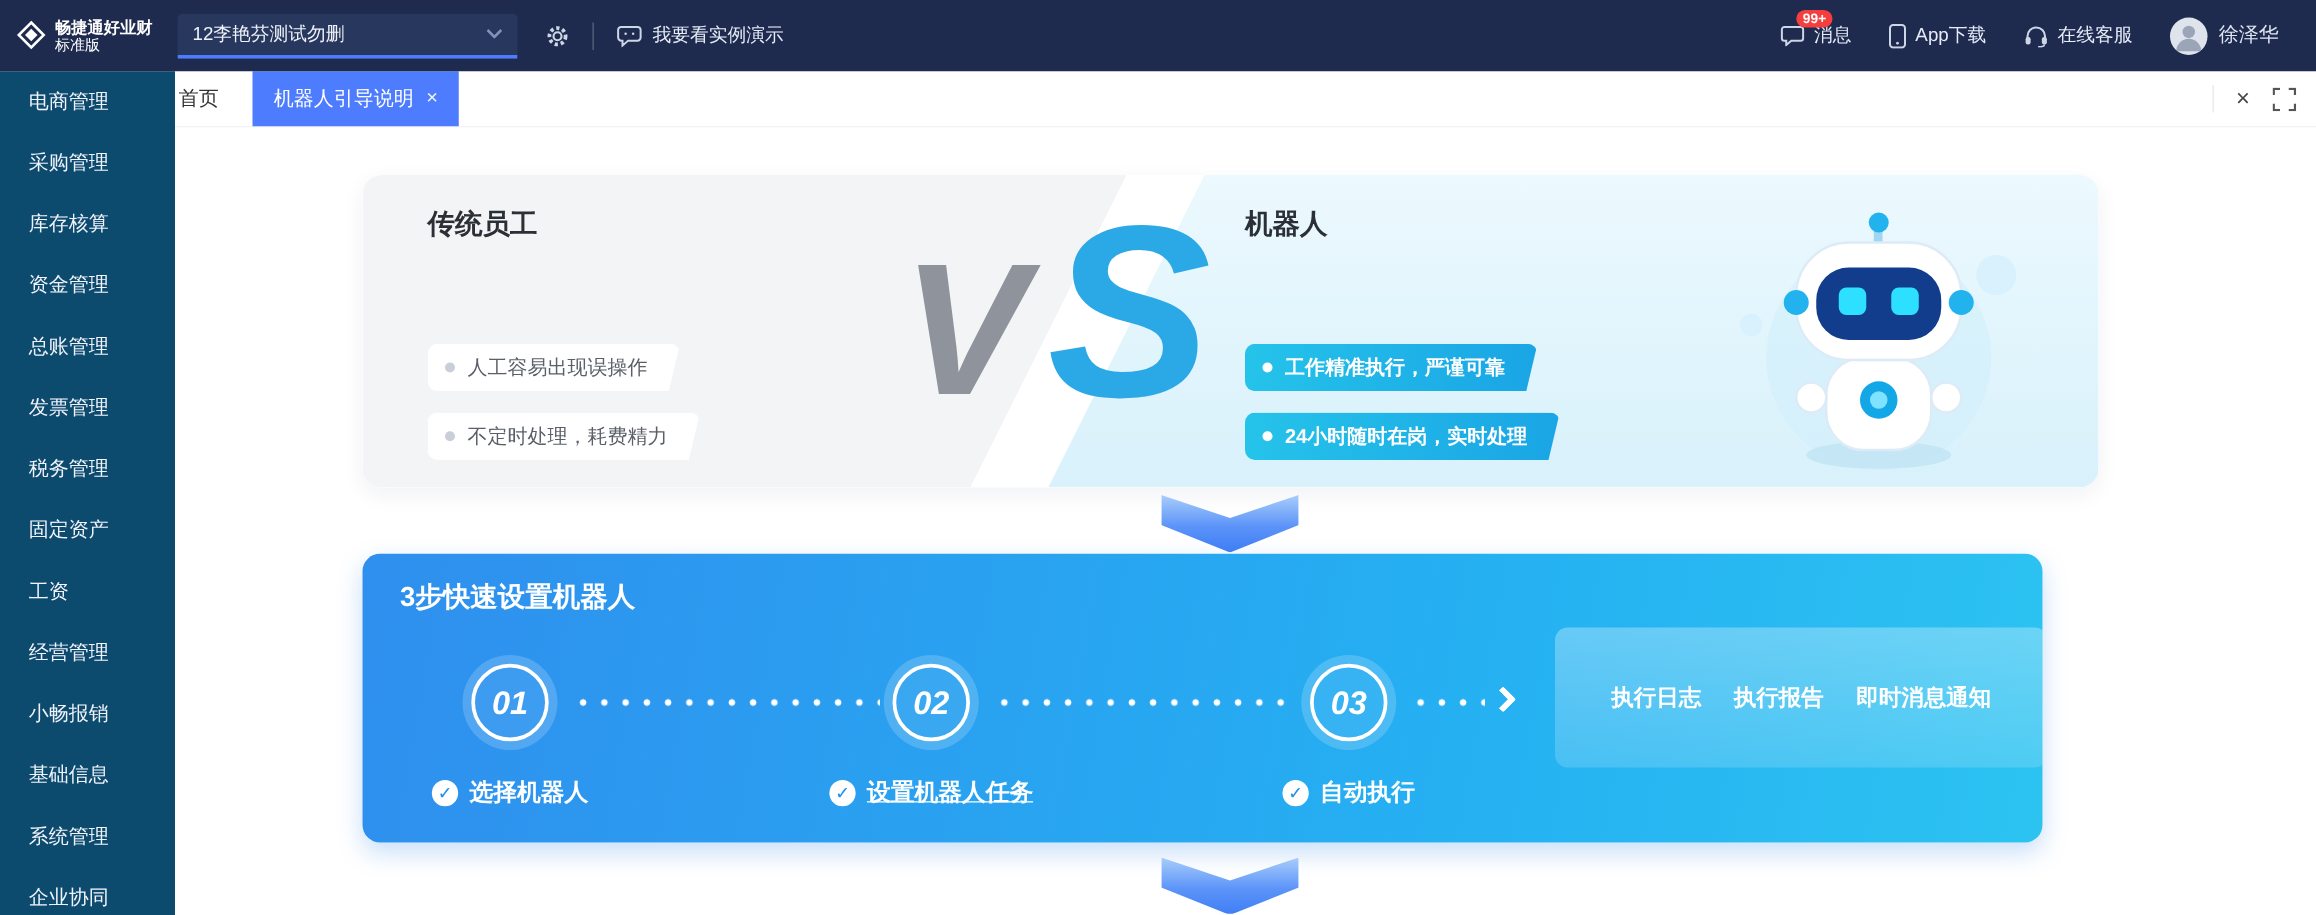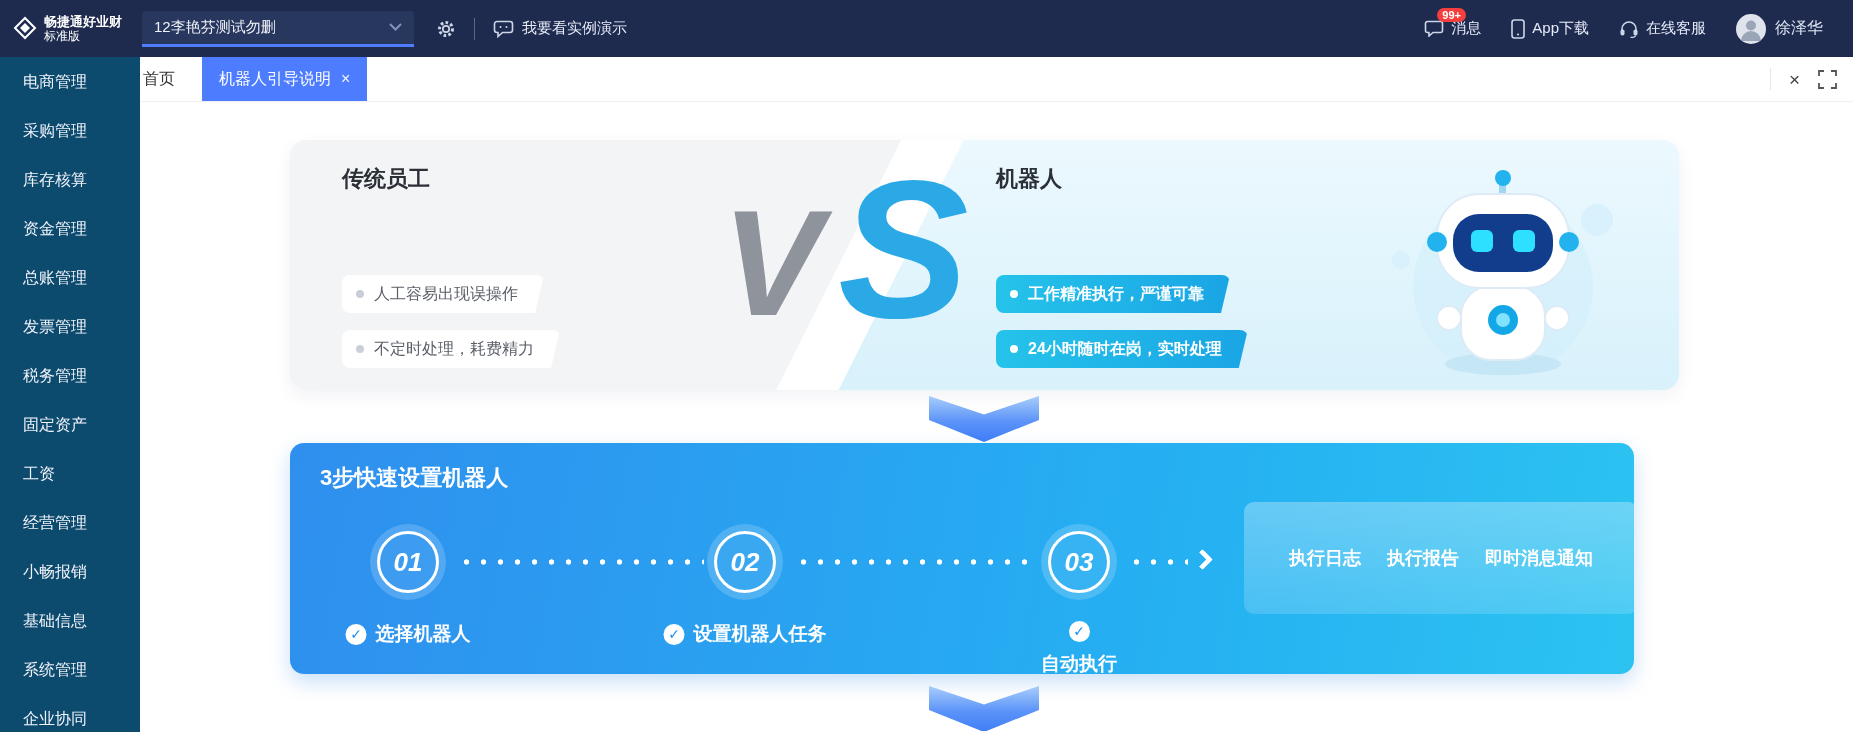--- a/index.html
+++ b/index.html
@@ -106,21 +106,21 @@
   .d1 { left:168px; width:246px; } .d2 { left:505px; width:243px; } .d3 { left:838px; width:60px; }
   .next-chevron { position:absolute; left:905px; top:109px; width:15px; height:15px;
     border-top:5px solid #fff; border-right:5px solid #fff; border-radius:2px;
     transform:rotate(45deg); }
   .outputs { position:absolute; left:954px; top:59px; width:394px; height:112px;
     border-radius:10px; background:linear-gradient(180deg,rgba(255,255,255,.3),rgba(255,255,255,.16));
     display:flex; align-items:center; justify-content:center; gap:26px;
     font-size:18px; font-weight:bold; white-space:nowrap; }
   .step-label { position:absolute; top:178px; transform:translateX(-50%); display:flex;
     align-items:center; gap:9px; font-size:19px; font-weight:bold; white-space:nowrap; }
-  .l1 { left:118px; } .l2 { left:455px; } .l3 { left:789px;flex-direction:column; }
+  .l1 { left:118px; } .l2 { left:455px;text-decoration:underline; } .l3 { left:789px; }
   .check { width:21px; height:21px; border-radius:50%; background:#fff; color:#1d8ef0;
     font-size:14px; line-height:21px; text-align:center; font-weight:bold; flex:none; }
   .check::before { content:"✓"; }
 </style>
 </head>
 <body>
 
 <div id="app">
 
   <div class="topbar">

